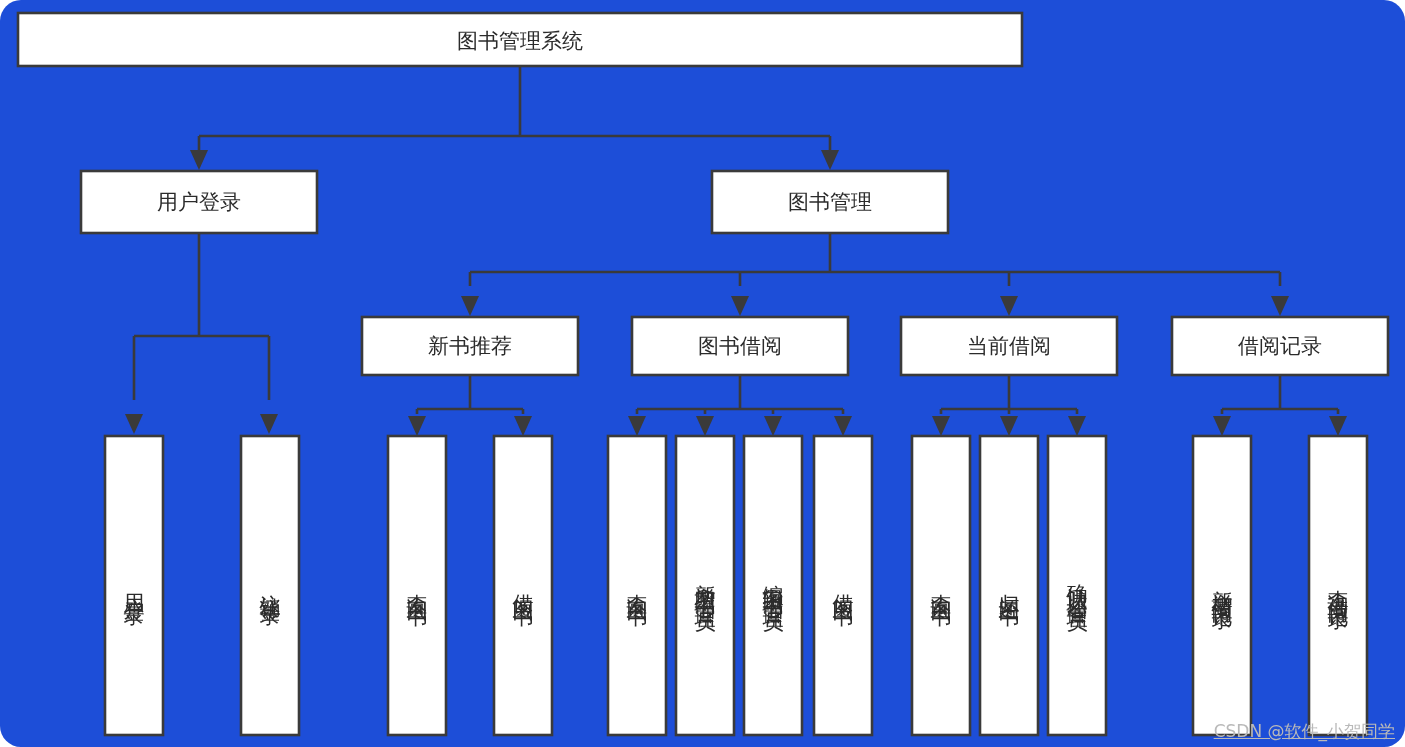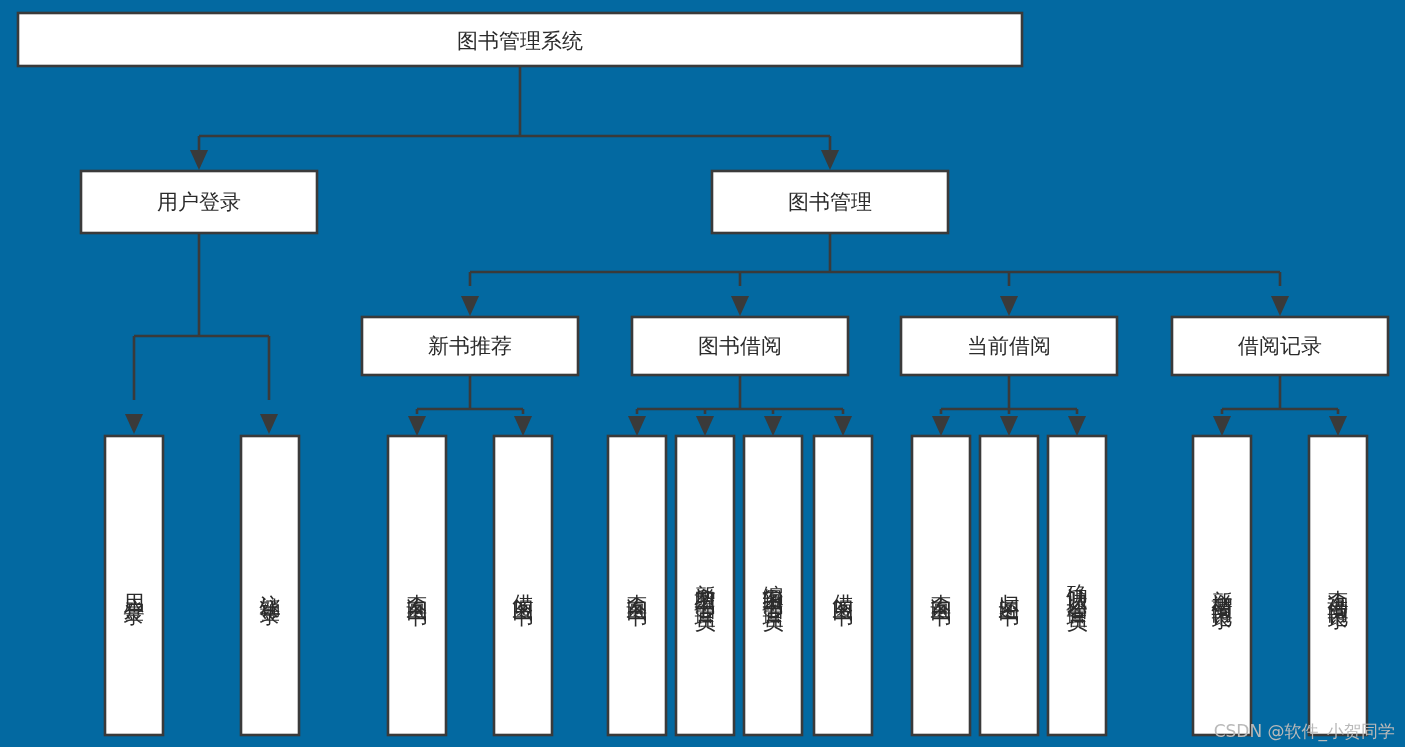--- a/index.html
+++ b/index.html
@@ -8,22 +8,23 @@
     padding: 0;
     background: #ffffff;
   }
   body {
     font-family: "DejaVu Sans", "Liberation Sans", sans-serif;
   }
   #diagram-root {
     position: relative;
     width: 1405px;
     height: 747px;
-    background: #0369a1;
+    background: #1d4ed8;
     overflow: hidden;
+    border-radius: 21px;
   }
   svg#tree-svg {
     position: absolute;
     top: 0;
     left: 0;
     width: 1405px;
     height: 747px;
   }
   .node-box {
     fill: #ffffff;
@@ -59,20 +60,21 @@
   }
   .watermark {
     position: absolute;
     right: 10px;
     bottom: 4px;
     font-family: "DejaVu Sans", "Liberation Sans", sans-serif;
     font-size: 17px;
     color: #b9b9b9;
     white-space: nowrap;
     user-select: none;
+    text-decoration: underline;
   }
 </style>
 </head>
 <body>
 
 <div id="diagram-root">
 
   <svg id="tree-svg" viewBox="0 0 1405 747" xmlns="http://www.w3.org/2000/svg">
 
     <defs>

